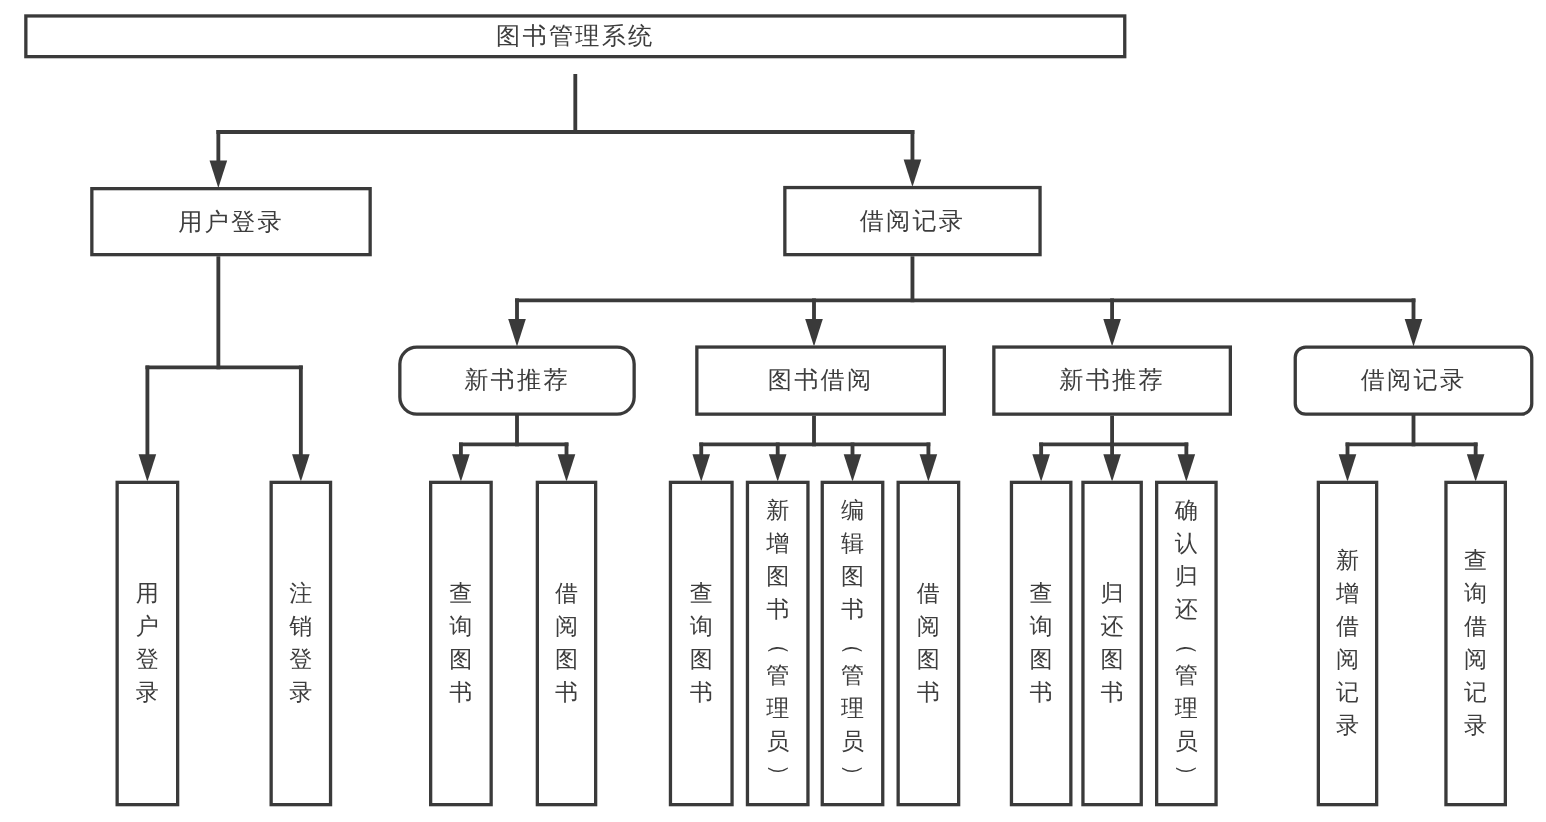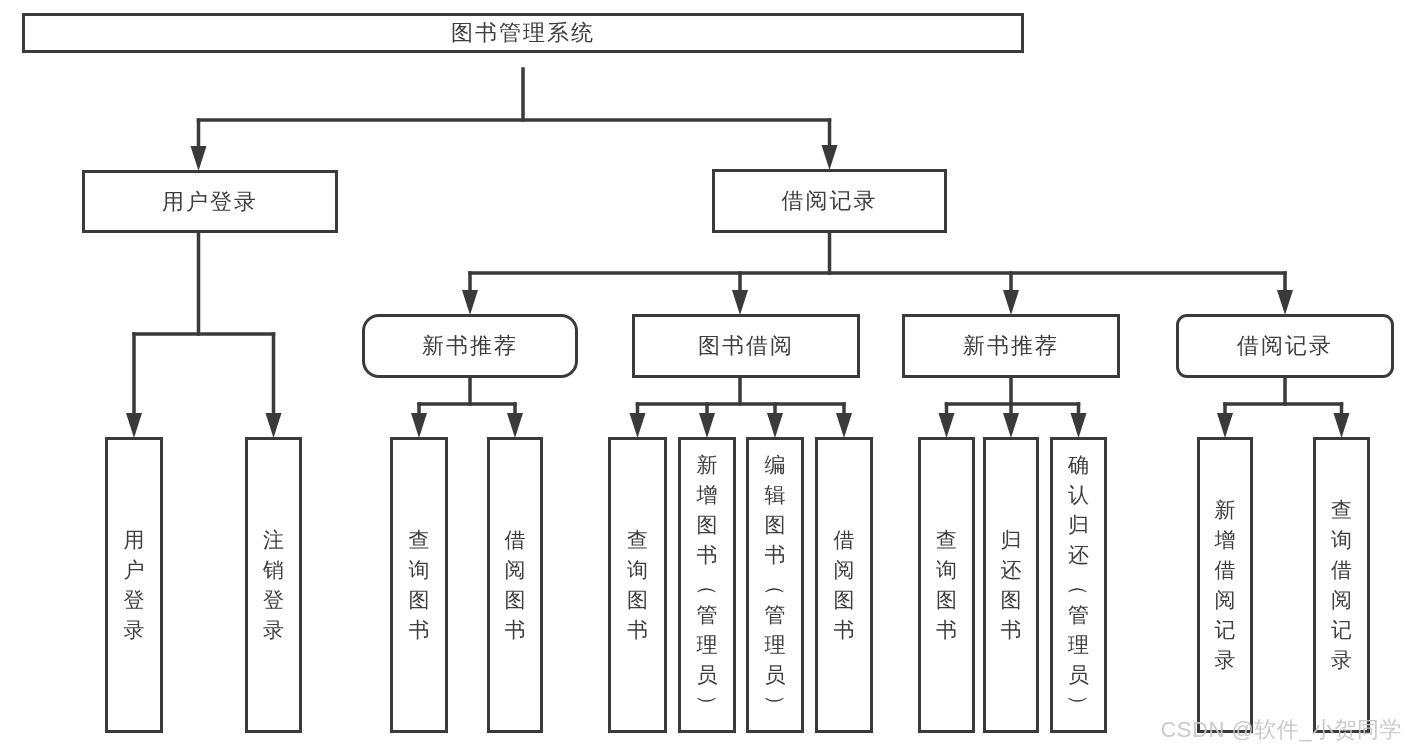--- a/index.html
+++ b/index.html
@@ -264,14 +264,13 @@
         <div class="label">
           <div class="ch">查</div>
           <div class="ch">询</div>
           <div class="ch">借</div>
           <div class="ch">阅</div>
           <div class="ch">记</div>
           <div class="ch">录</div>
         </div>
       </div>
     </div>
-  <div id="watermark">CSDN @软件_小贺同学</div>
 </div>
 
 </body></html>

